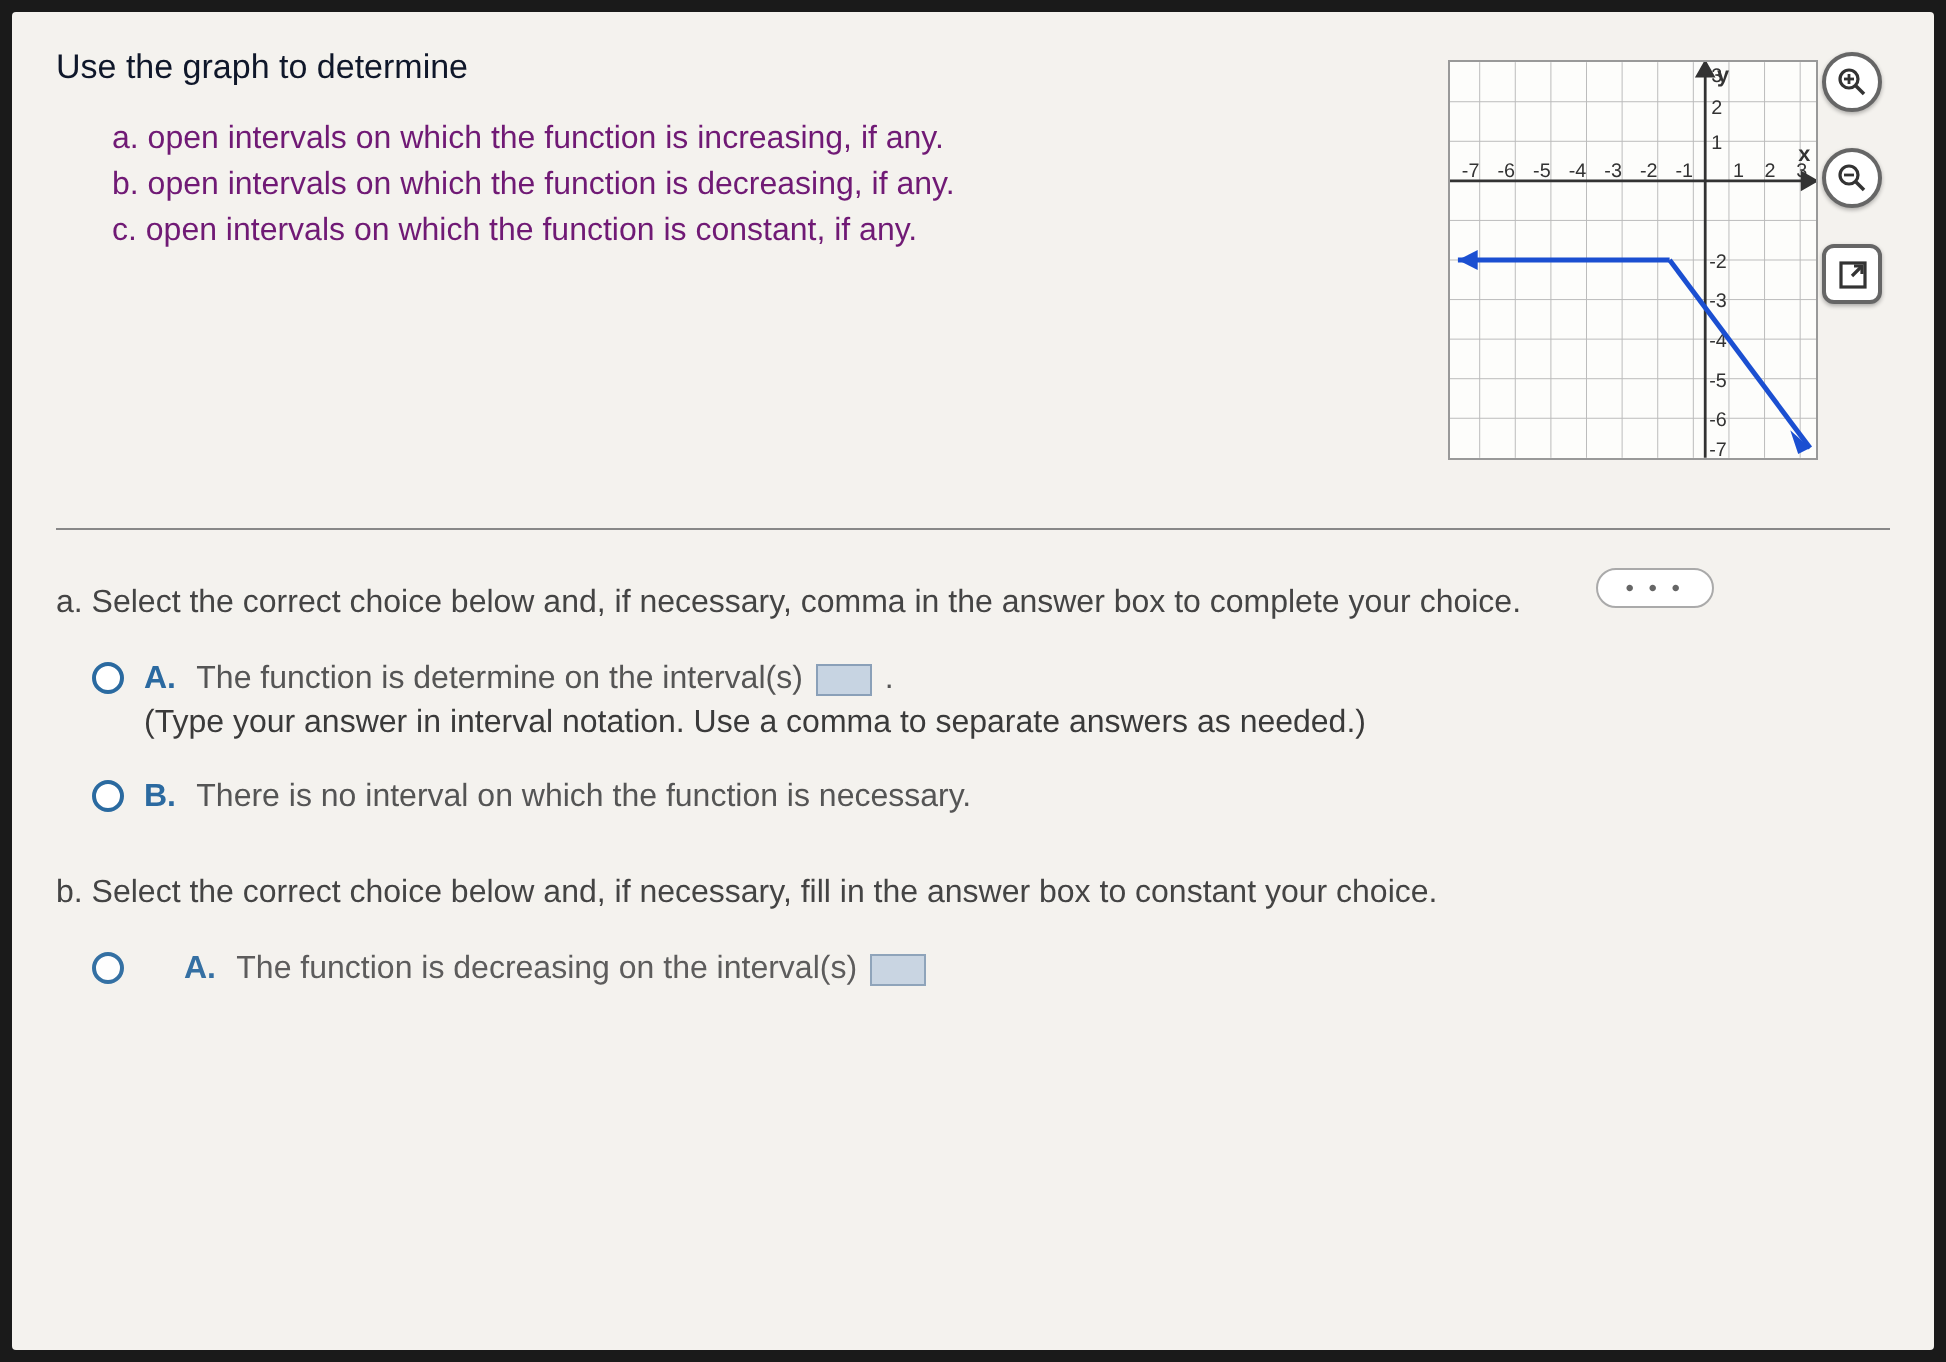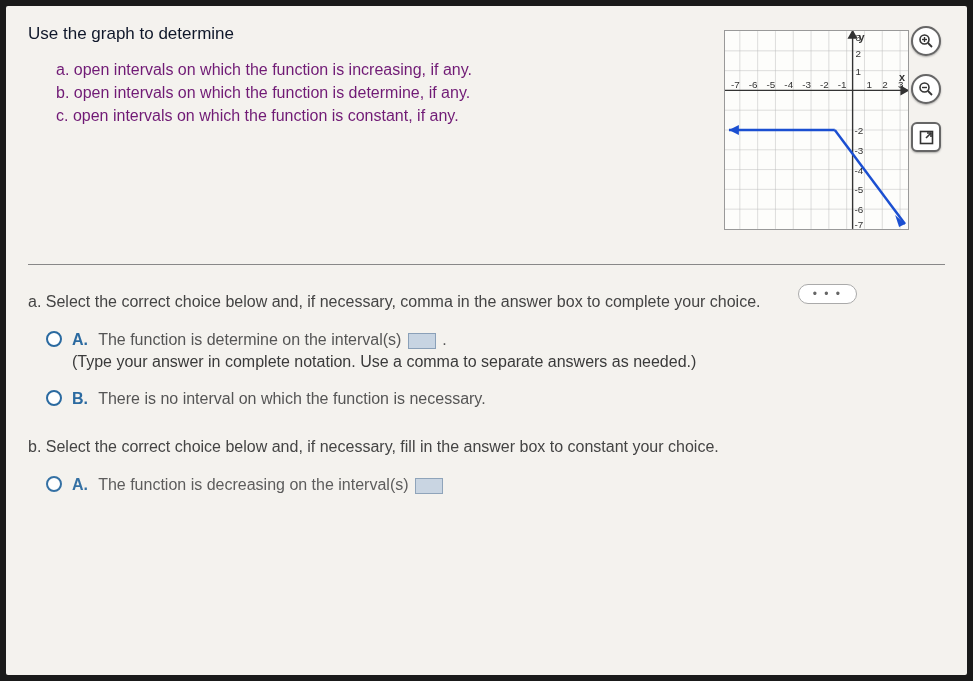--- a/index.html
+++ b/index.html
@@ -83,33 +83,33 @@
   .choice-body { font-size:16px; color:#555; line-height:1.4; }
   .fill-box {
     display:inline-block;
     width:28px; height:16px;
     background:#c7d4e2;
     border:1px solid #8aa0b8;
     vertical-align: middle;
     margin: 0 2px;
   }
   .hint { color:#3a3a3a; }
-  .cut { opacity:.95; }
+  .cut { opacity:.95;gap:20px; }
 </style>
 </head>
 <body>
 
 <div class="page">
 
   <div class="top-row">
     <div class="question-block">
       <div class="intro">Use the graph to determine</div>
       <div class="list-items">
         <div>a. open intervals on which the function is increasing, if any.</div>
-        <div>b. open intervals on which the function is determine, if any.</div>
+        <div>b. open intervals on which the function is decreasing, if any.</div>
         <div>c. open intervals on which the function is constant, if any.</div>
       </div>
     </div>
 
     <div class="graph-col">
       <div class="graph-wrap">
         <svg viewBox="0 0 185 200">
 
           <g stroke="#bbb" stroke-width="0.5">
             <line x1="0" y1="20" x2="185" y2="20"></line>
@@ -206,21 +206,21 @@
   <div class="part">
     <div class="part-prompt">a. Select the correct choice below and, if necessary, comma in the answer box to complete your choice.</div>
 
     <div class="choice-row">
       <div class="radio"></div>
       <div class="choice-body">
         <span class="choice-letter">A.</span>
         <span>The function is determine on the interval(s)</span>
         <span class="fill-box"></span>
         <span>.</span><br>
-        <span class="hint">(Type your answer in complete notation. Use a comma to separate answers as needed.)</span>
+        <span class="hint">(Type your answer in interval notation. Use a comma to separate answers as needed.)</span>
       </div>
     </div>
 
     <div class="choice-row">
       <div class="radio"></div>
       <div class="choice-body">
         <span class="choice-letter">B.</span>
         <span>There is no interval on which the function is necessary.</span>
       </div>
     </div>

